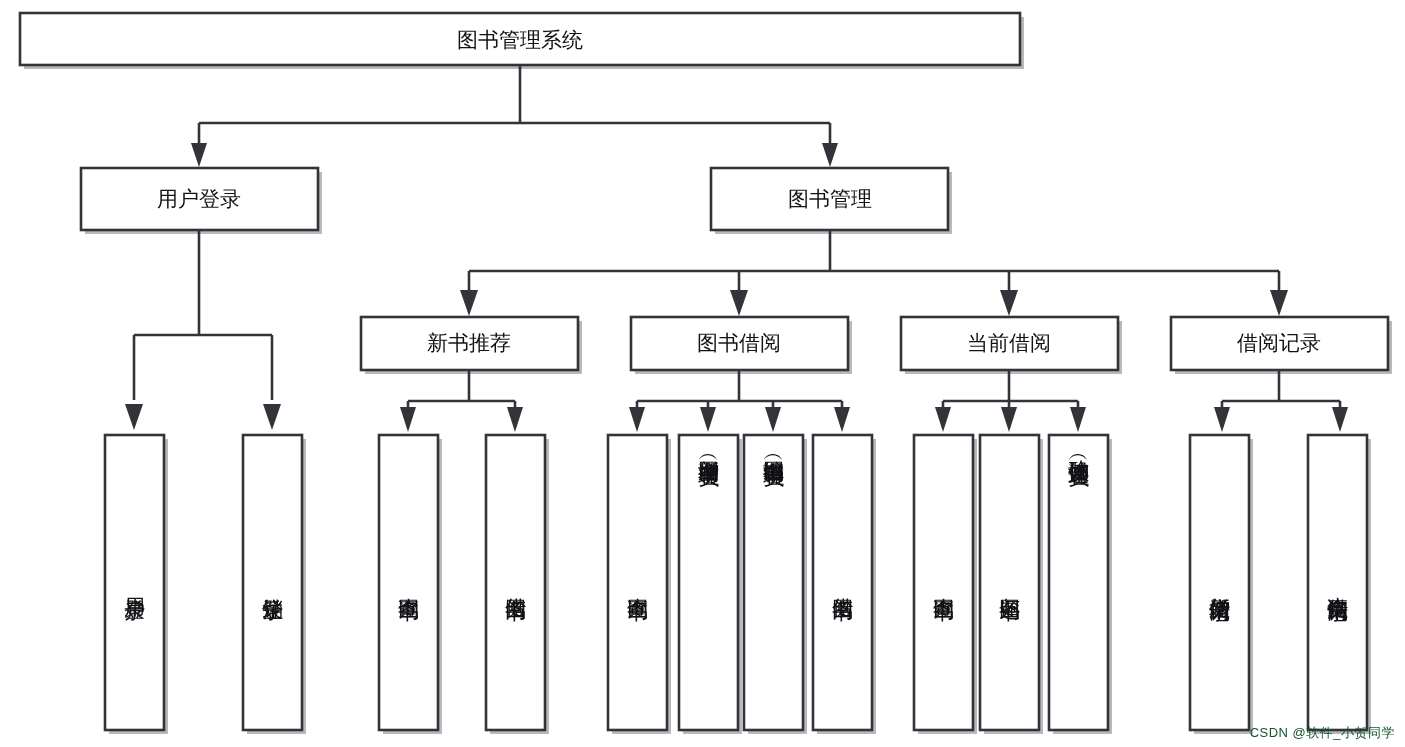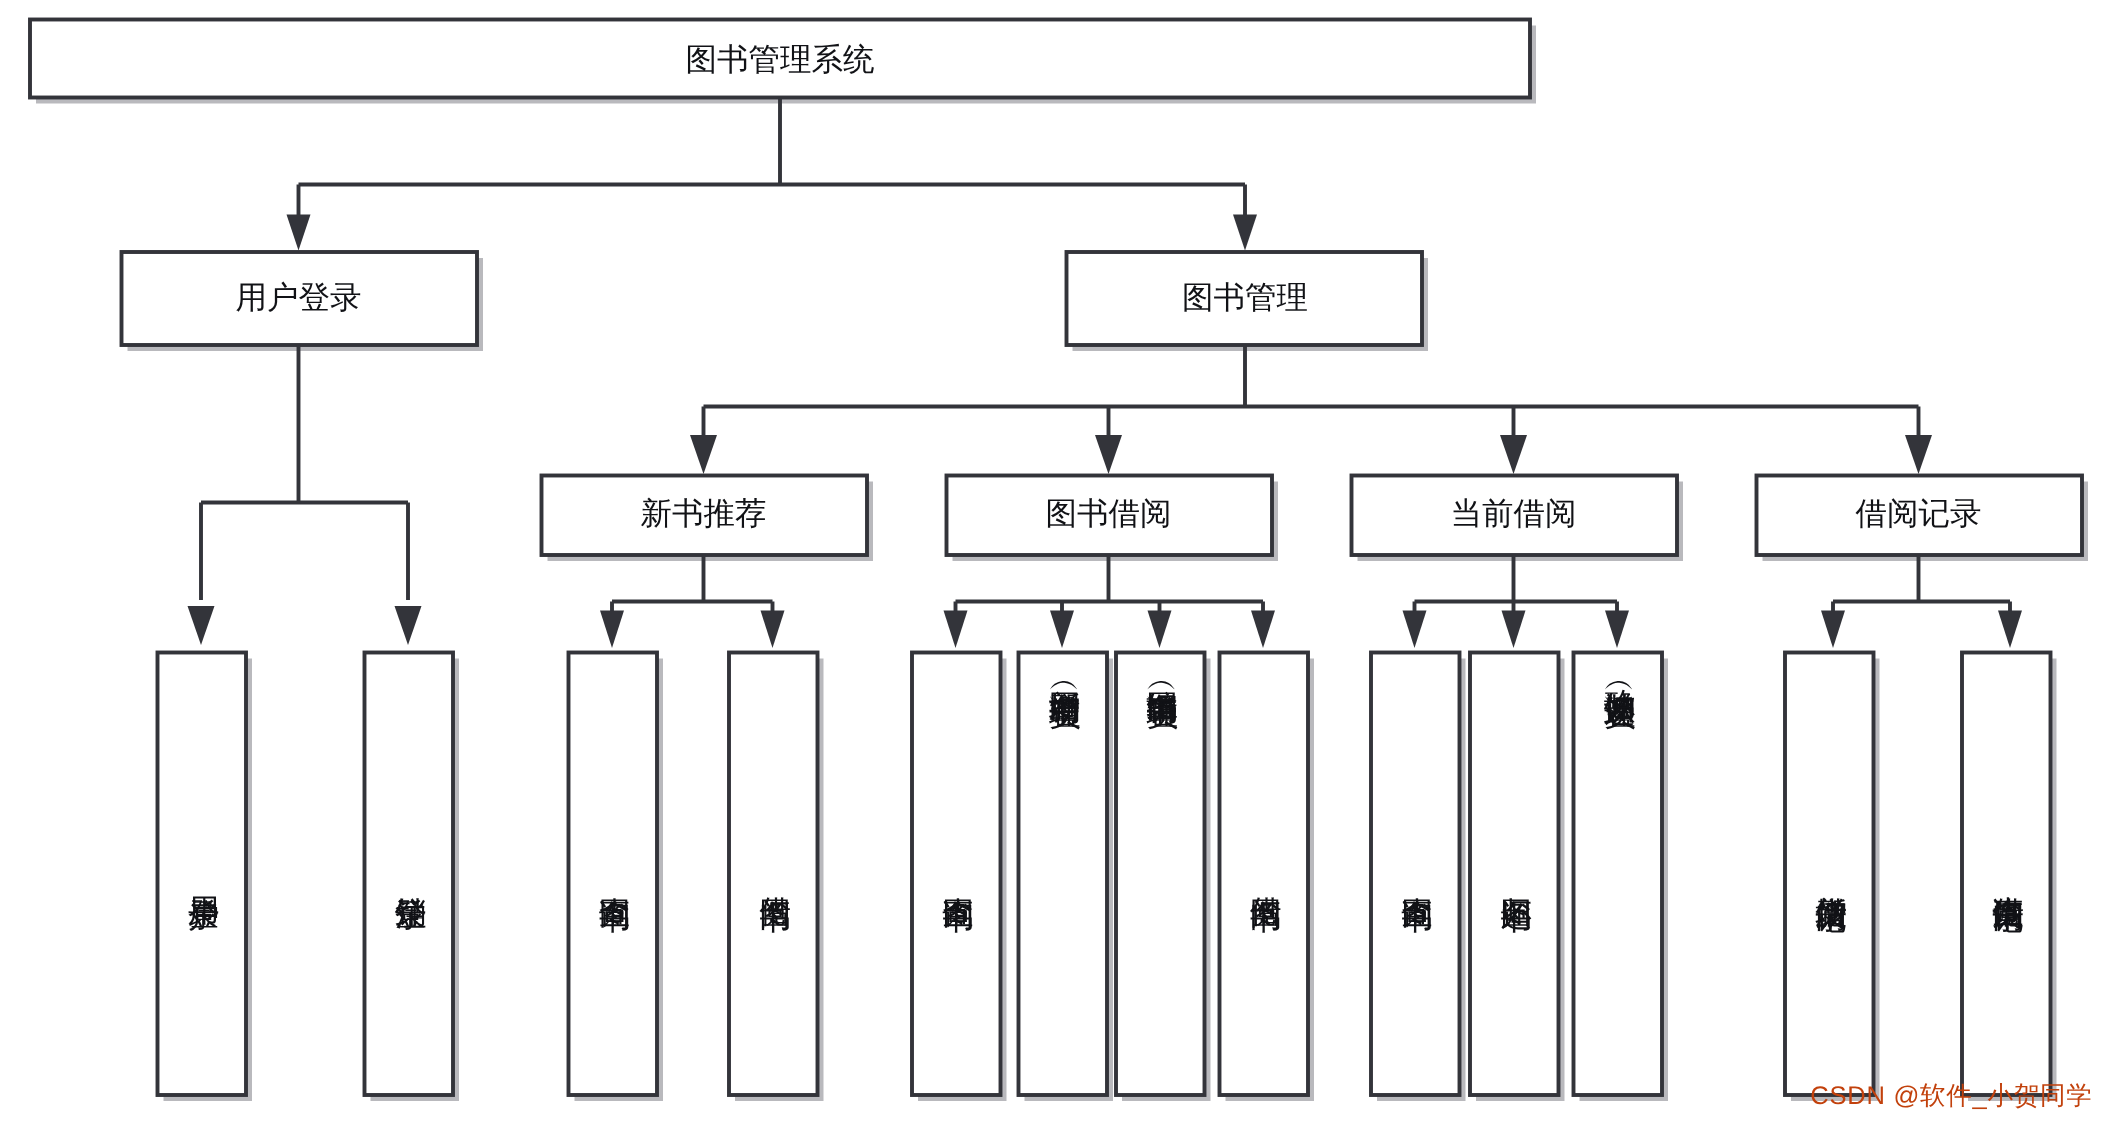--- a/index.html
+++ b/index.html
@@ -64,22 +64,22 @@
     letter-spacing:1px;
     color:#111216;
     white-space:nowrap;
     text-align:center;
   }
   .watermark{
     position:absolute;
     right:10px;
     bottom:5px;
     font-family:"Liberation Sans","DejaVu Sans",sans-serif;
-    font-size:17px;
-    color:#c2410c;
+    font-size:13px;
+    color:#14532d;
     letter-spacing:0.5px;
     user-select:none;
   }
 </style>
 </head>
 <body>
 
 <div id="diagram-root">
 
   <svg id="tree-svg" viewBox="0 0 1405 747">

